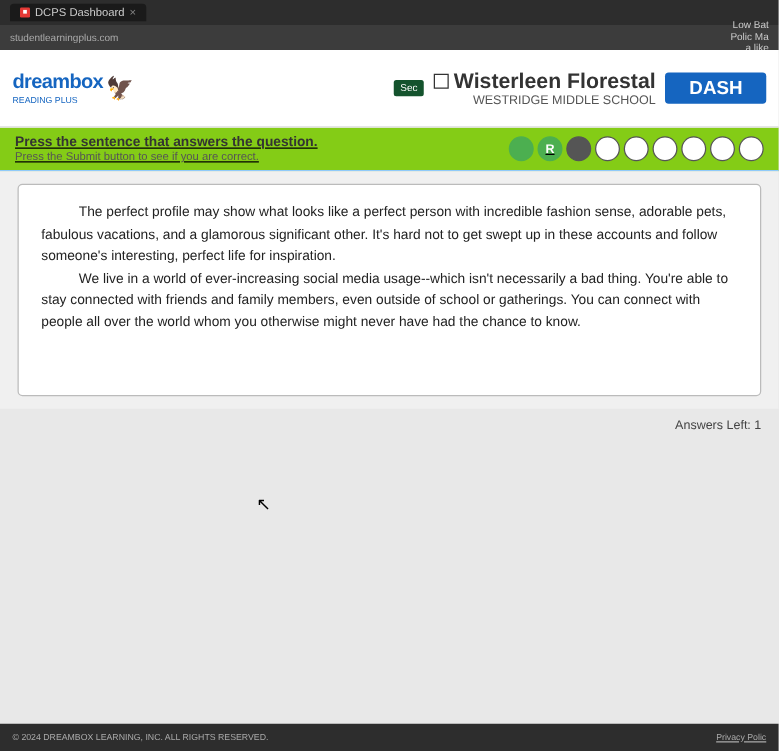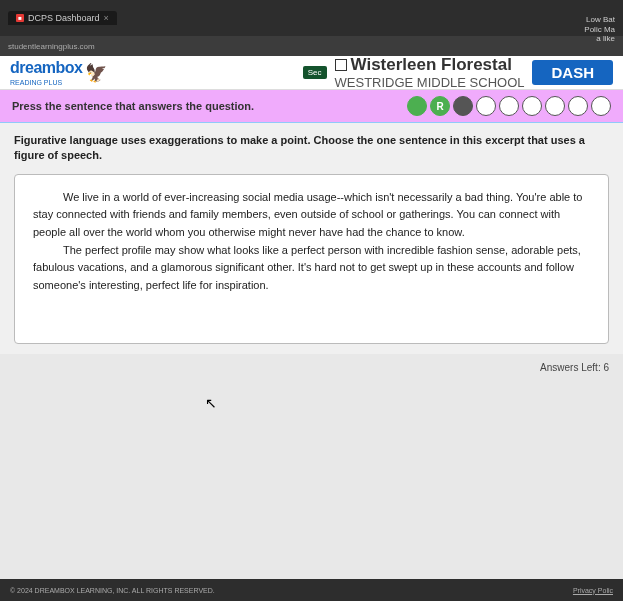--- a/index.html
+++ b/index.html
@@ -8,21 +8,21 @@
       height: 601px;
       font-family: Arial, sans-serif;
       background: #e8e8e8;
       overflow: hidden;
       position: relative;
     }
 
     
     .browser-bar {
       background: #2d2d2d;
-      height: 36px;
+      height: 20px;
       display: flex;
       align-items: center;
       padding: 0 8px;
       position: relative;
     }
     .browser-tab {
       background: #1a1a1a;
       color: #ccc;
       font-size: 9px;
       padding: 2px 8px;
@@ -68,21 +68,21 @@
       text-align: center;
     }
     .url-text {
       color: #aaa;
       font-size: 8px;
     }
 
     
     .app-header {
       background: #ffffff;
-      height: 34px;
+      height: 62px;
       display: flex;
       align-items: center;
       padding: 0 10px;
       border-bottom: 1px solid #ddd;
       position: relative;
     }
     .dreambox-logo {
       display: flex;
       align-items: center;
       gap: 3px;
@@ -114,21 +114,21 @@
     }
     .user-name {
       font-size: 17px;
       font-weight: bold;
       color: #333;
       display: flex;
       align-items: center;
       gap: 4px;
     }
     .school-name {
-      font-size: 13px;
+      font-size: 10px;
       color: #555;
       text-align: right;
     }
     .checkbox-icon {
       width: 12px;
       height: 12px;
       border: 1.5px solid #333;
       display: inline-block;
     }
     .dash-btn {
@@ -144,26 +144,27 @@
     .sec-badge {
       background: #14532d;
       color: white;
       font-size: 8px;
       padding: 2px 5px;
       border-radius: 2px;
     }
 
     
     .instruction-bar {
-      background: #f0abfc;
+      background: #84cc16;
       padding: 6px 12px;
       border-bottom: 1px solid #90caf9;
       display: flex;
       align-items: center;
       justify-content: flex-start;
+      text-decoration: underline;
     }
     .instruction-text-area {
       flex: 1;
     }
     .instruction-main {
       font-size: 11px;
       font-weight: bold;
       color: #333;
     }
     .instruction-sub {
@@ -305,44 +306,44 @@
       </div>
       <div class="school-name">WESTRIDGE MIDDLE SCHOOL</div>
     </div>
     <button class="dash-btn">DASH</button>
   </div>
 </div>
 
 <div class="instruction-bar">
   <div class="instruction-text-area">
     <div class="instruction-main">Press the sentence that answers the question.</div>
+    <div class="instruction-sub">Press the Submit button to see if you are correct.</div>
   </div>
   <div class="answer-dots">
     <div class="dot dot-green"></div>
     <div class="dot dot-r">R</div>
     <div class="dot dot-dark"></div>
     <div class="dot dot-empty"></div>
     <div class="dot dot-empty"></div>
     <div class="dot dot-empty"></div>
     <div class="dot dot-empty"></div>
     <div class="dot dot-empty"></div>
     <div class="dot dot-empty"></div>
   </div>
 </div>
 
 <div class="main-content">
-  <div class="question-prompt">Figurative language uses exaggerations to make a point. Choose the one sentence in this excerpt that uses a figure of speech.</div>
   <div class="passage-box">
     <div class="passage-text">
+      <p class="indent">The perfect profile may show what looks like a perfect person with incredible fashion sense, adorable pets, fabulous vacations, and a glamorous significant other. It's hard not to get swept up in these accounts and follow someone's interesting, perfect life for inspiration.</p>
       <p class="indent">We live in a world of ever-increasing social media usage--which isn't necessarily a bad thing. You're able to stay connected with friends and family members, even outside of school or gatherings. You can connect with people all over the world whom you otherwise might never have had the chance to know.</p>
-      <p class="indent">The perfect profile may show what looks like a perfect person with incredible fashion sense, adorable pets, fabulous vacations, and a glamorous significant other. It's hard not to get swept up in these accounts and follow someone's interesting, perfect life for inspiration.</p>
     </div>
   </div>
 </div>
 
-<div class="answers-left">Answers Left: 6</div>
+<div class="answers-left">Answers Left: 1</div>
 
 <div class="cursor-arrow">↖</div>
 
 <div class="app-footer">
   <span class="footer-copyright">© 2024 DREAMBOX LEARNING, INC. ALL RIGHTS RESERVED.</span>
   <span class="footer-privacy">Privacy Polic</span>
 </div>
 
 </body></html>

